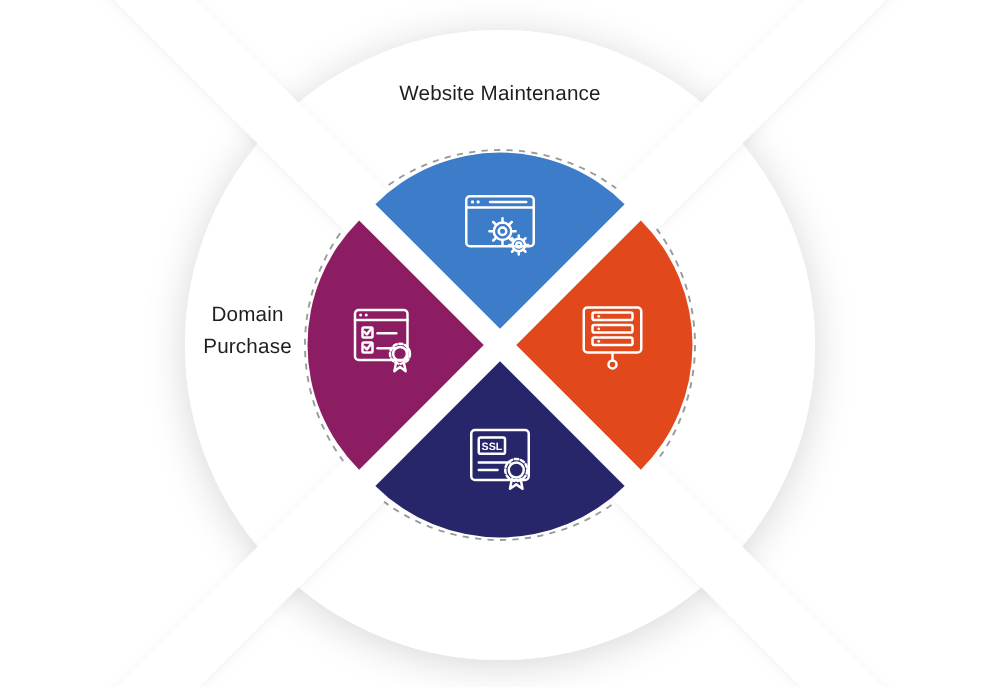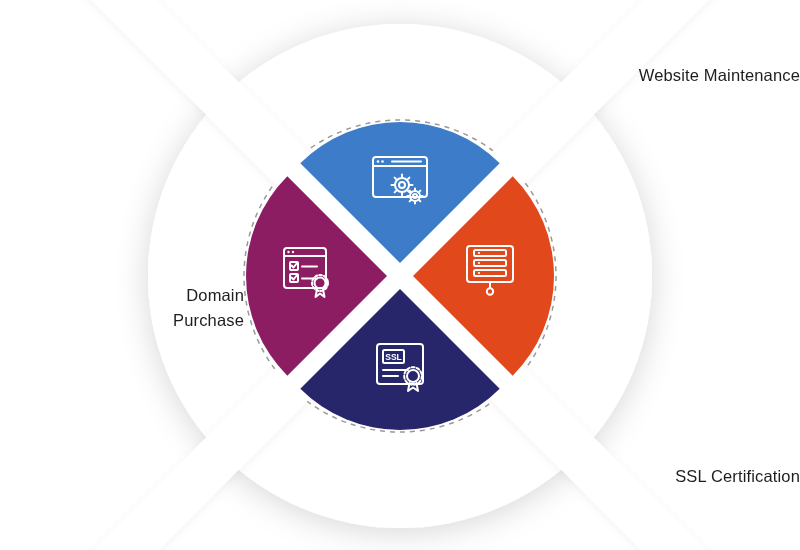--- a/index.html
+++ b/index.html
@@ -8,25 +8,25 @@
     font-family:"Liberation Sans", sans-serif;
   }
   .stage svg{position:absolute;left:0;top:0;}
   .label{
     position:absolute;
     font-size:16.5px;
     line-height:1.5;
     color:#1e1e1e;
     font-weight:500;
     letter-spacing:.15px;
-    text-align:right;
+    text-align:center;
   }
   .label-top{left:0;right:0;top:63px;}
   .label-right{left:565px;top:237px;width:92px;}
-  .label-left{left:152px;top:240px;width:92px;margin-top:43px;}
+  .label-left{left:152px;top:240px;width:92px;}
   .label-bottom{left:0;right:0;top:464px;}
 </style>
 </head>
 <body>
 
 <div class="stage">
 
   <svg width="800" height="550" viewBox="0 0 800 550">
     <defs>
       <filter id="discShadow" x="-40%" y="-40%" width="180%" height="180%">
@@ -103,16 +103,15 @@
       <path d="M-16.5 6.5 L-14.5 8.5 L-11 4"></path>
       <line x1="-6" y1="7.5" x2="9" y2="7.5"></line>
 
       <circle cx="12" cy="12" r="5.5"></circle>
       <circle cx="12" cy="12" r="8" stroke-dasharray="2.6 2"></circle>
       <path d="M9 18.5 L7.5 26 L12 22.5 L16.5 26 L15 18.5"></path>
     </g>
   </svg>
 
   <div class="label label-top">Website Maintenance</div>
-  <div class="label label-bottom">SSL Certification</div>
   <div class="label label-left">Domain Purchase</div>
 
 </div>
 
 </body></html>

